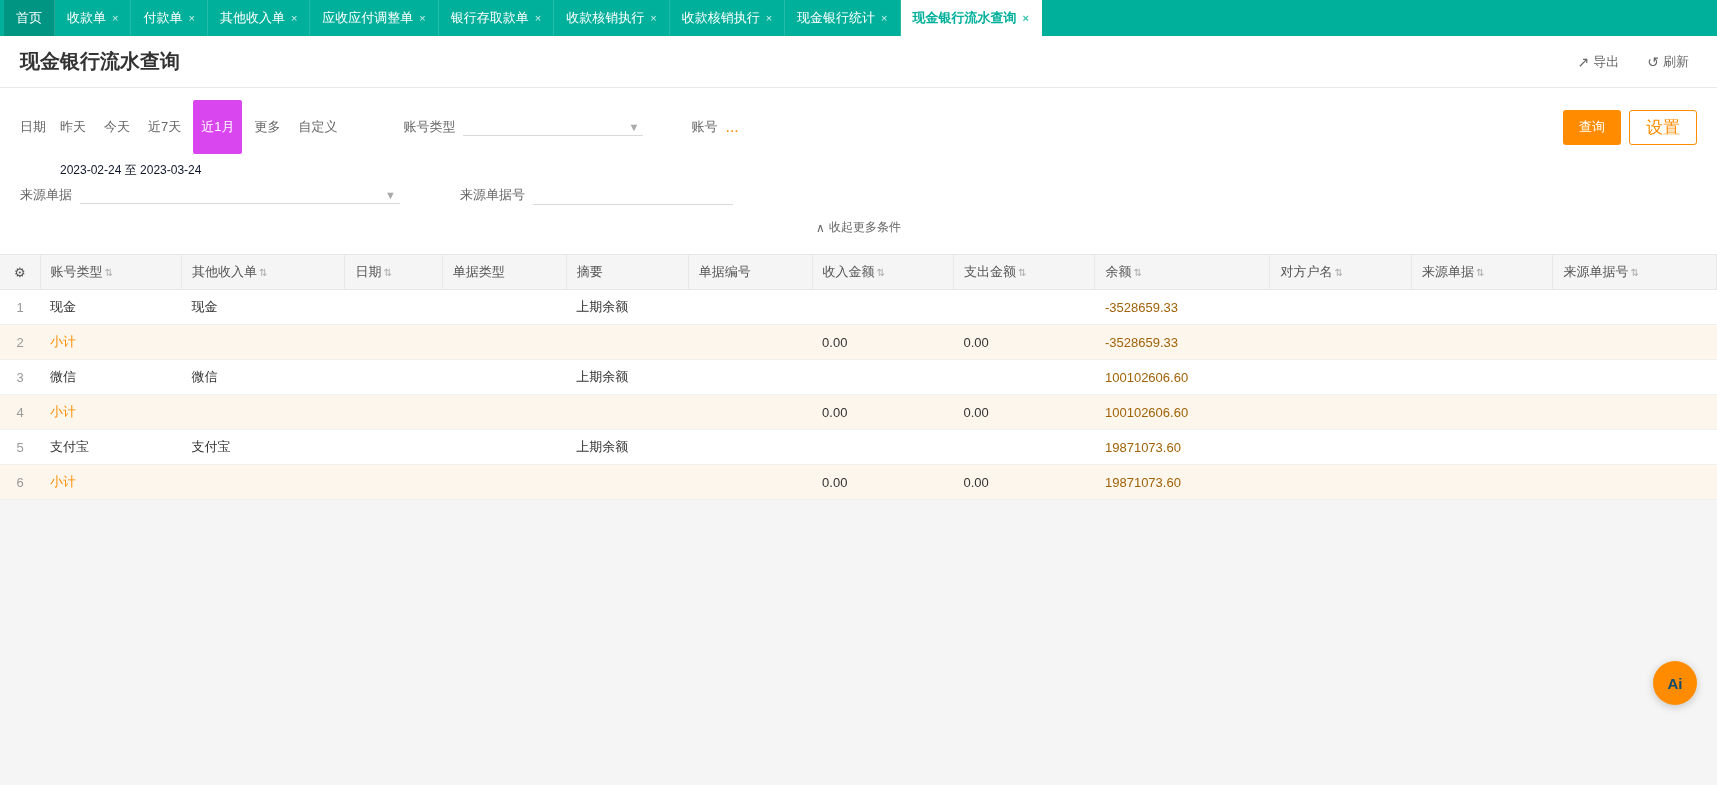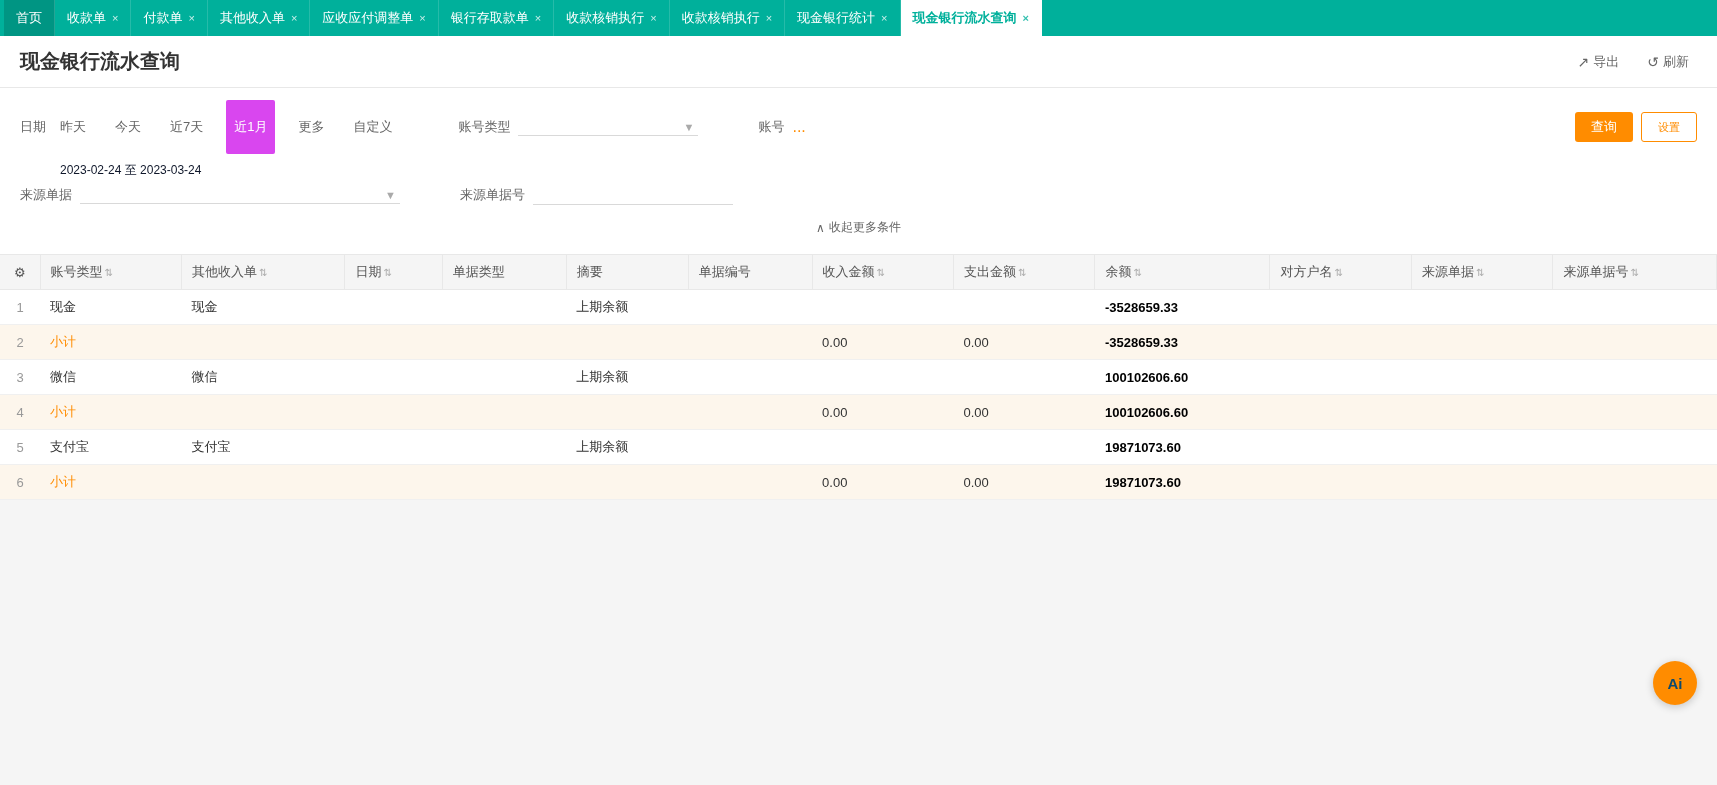--- a/index.html
+++ b/index.html
@@ -86,21 +86,21 @@
       align-items: center;
       gap: 8px;
     }
     .filter-label {
       color: #666;
       white-space: nowrap;
       font-size: 13px;
     }
     .date-shortcuts {
       display: flex;
-      gap: 17px;
+      gap: 6px;
       align-items: center;
     }
     .date-btn {
       padding: 2px 6px;
       cursor: pointer;
       border: none;
       background: none;
       color: #666;
       font-size: 13px;
     }
@@ -147,21 +147,21 @@
       cursor: pointer;
       font-size: 13px;
     }
     .btn-settings {
       background: #fff;
       color: #ff8c00;
       border: 1px solid #ff8c00;
       padding: 5px 16px;
       border-radius: 3px;
       cursor: pointer;
-      font-size: 11px;
+      font-size: 17px;
     }
     .dots-btn {
       color: #ff8c00;
       cursor: pointer;
       font-size: 16px;
       margin-right: 4px;
     }
     .collapse-bar {
       text-align: center;
       padding: 6px;
@@ -207,22 +207,21 @@
     }
     tbody tr.subtotal {
       background: #fdf6ec;
     }
     tbody td {
       padding: 8px 10px;
       color: #333;
       white-space: nowrap;
     }
     tbody td.negative {
-      color: #000000;
-      font-weight: bold;
+      color: #a16207;
     }
     tbody td.row-num {
       color: #999;
       width: 40px;
       text-align: center;
     }
     .gear-col {
       width: 40px;
       text-align: center;
     }
@@ -305,21 +304,21 @@
     </div>
 
     <div class="filter-item" style="margin-left: 40px;">
       <span class="filter-label">账号类型</span>
       <div class="filter-select">
         <span class="filter-select-text"></span>
         <span style="color:#aaa; font-size:11px;">▼</span>
       </div>
     </div>
 
-    <div class="filter-item" style="margin-left: 40px;">
+    <div class="filter-item" style="margin-left: 28px;">
       <span class="filter-label">账号</span>
       <span class="dots-btn">...</span>
     </div>
 
     <div style="margin-left: auto; display:flex; gap:8px; ">
       <button class="btn-query">查询</button>
       <button class="btn-settings">设置</button>
     </div>
   </div>
 

